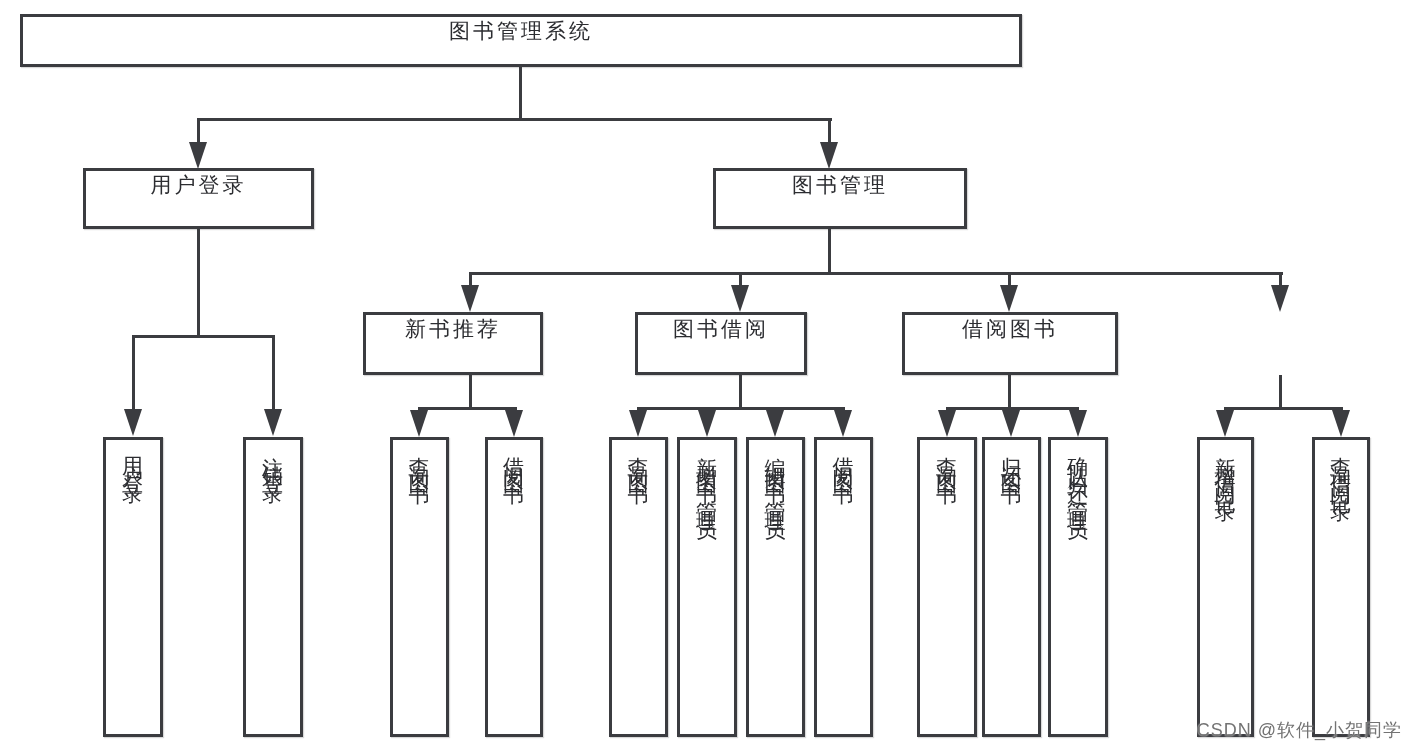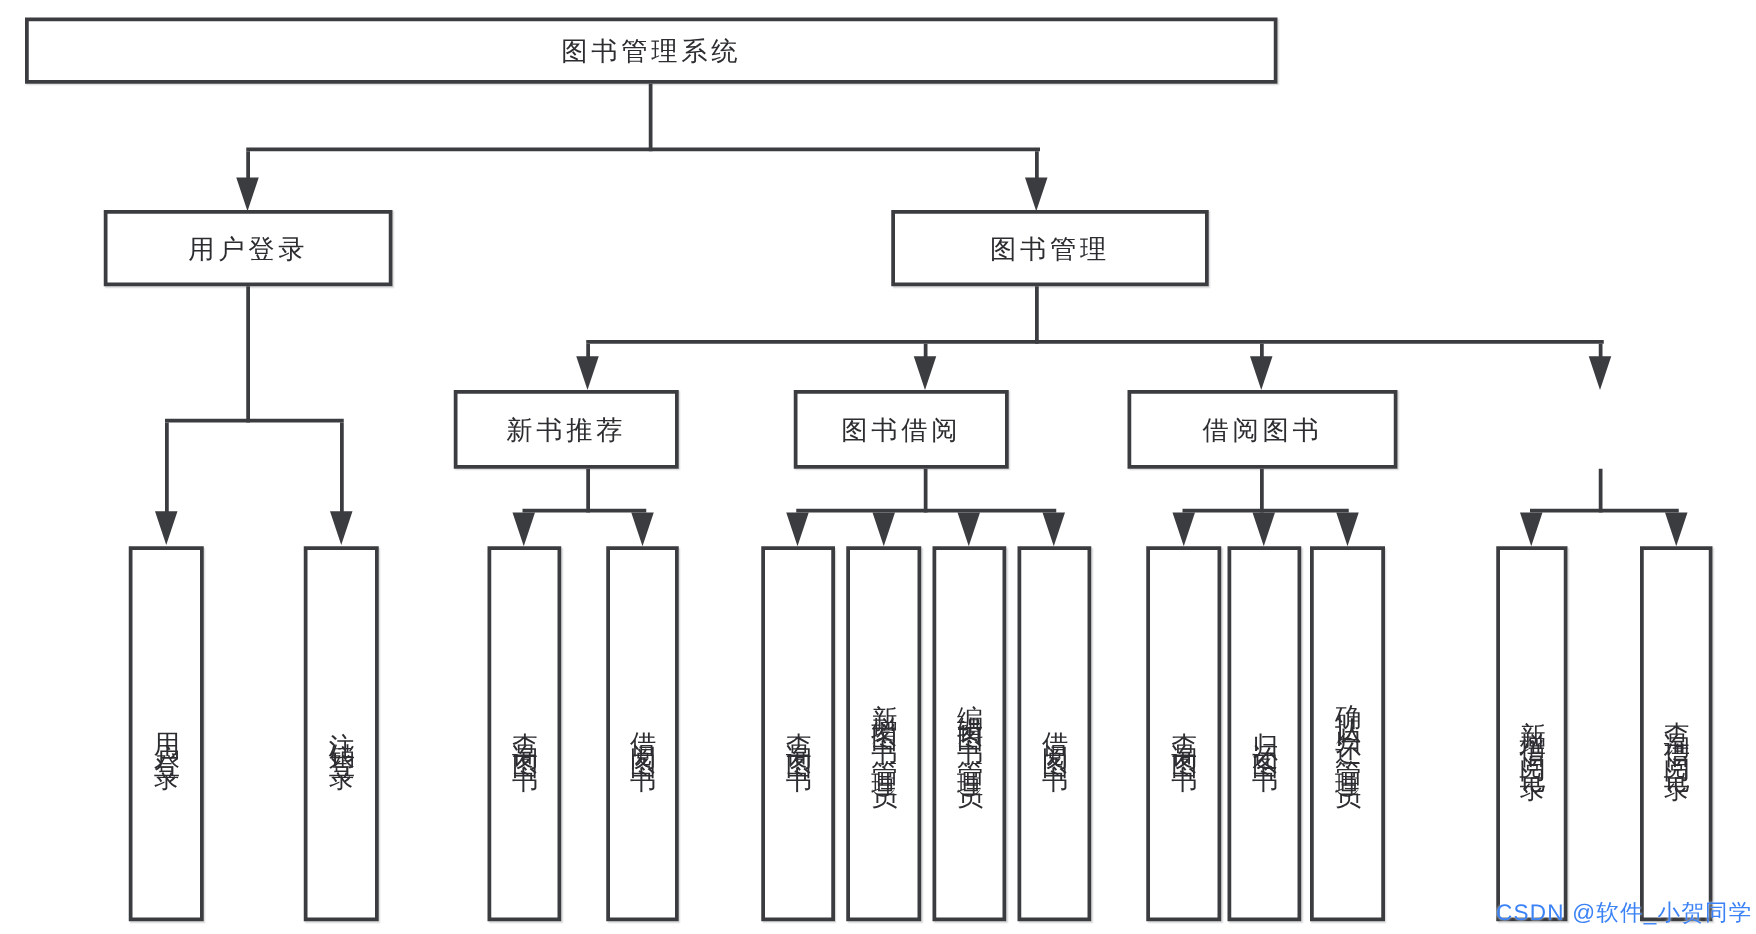--- a/index.html
+++ b/index.html
@@ -3,39 +3,39 @@
 <meta charset="utf-8">
 <style>
   html,body{margin:0;padding:0;background:#fff;}
   .canvas{
     position:relative;width:1405px;height:747px;background:#ffffff;overflow:hidden;
     font-family:"Liberation Sans","DejaVu Sans",sans-serif;
     color:#2c2d31;
   }
   .node{
     position:absolute;box-sizing:border-box;border:3px solid #3b3c40;background:#ffffff;
-    display:flex;align-items:center;justify-content:center;
+    display:flex;justify-content:center;
     font-size:21px;font-weight:500;letter-spacing:3px;
     box-shadow:1px 1px 1px rgba(120,120,120,0.28);
   }
   .leaf .vtext{
     writing-mode:vertical-rl;text-orientation:mixed;
     font-size:21px;letter-spacing:9px;line-height:1;white-space:nowrap;
   }
   .hline,.vline{position:absolute;background:#3b3c40;}
   .hline{height:3px;}
   .vline{width:3px;}
   .arrow{
     position:absolute;width:0;height:0;
     border-left:9px solid transparent;border-right:9px solid transparent;
     border-top:27px solid #3b3c40;
   }
   .watermark{
     position:absolute;right:3px;bottom:5px;z-index:5;
-    font-size:18px;letter-spacing:1px;color:#3b82f6;
+    font-size:18px;letter-spacing:1px;color:#737373;
     text-shadow:0 0 2px #ffffff;
   }
 </style>
 </head>
 <body>
 
 <div class="canvas">
 
   <div class="node" style="left:20px;top:14px;width:1002px;height:53px;">
     <span>图书管理系统</span>

